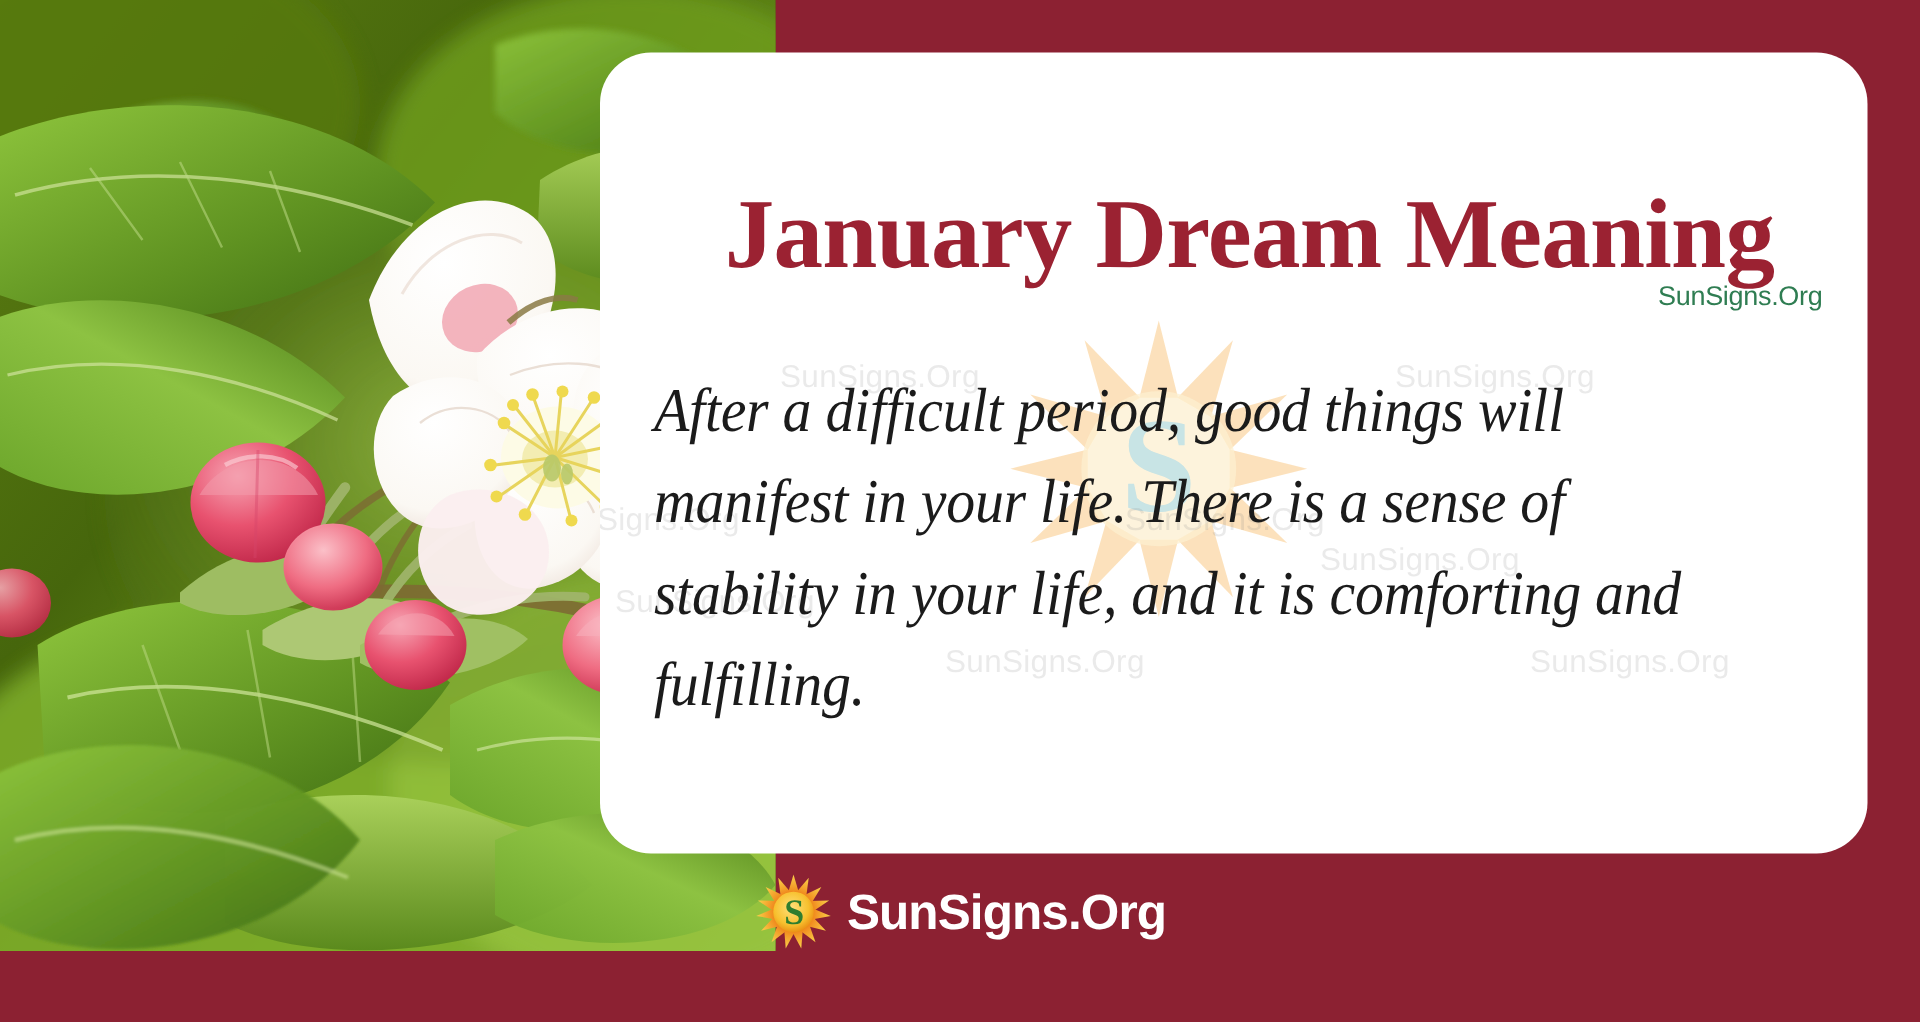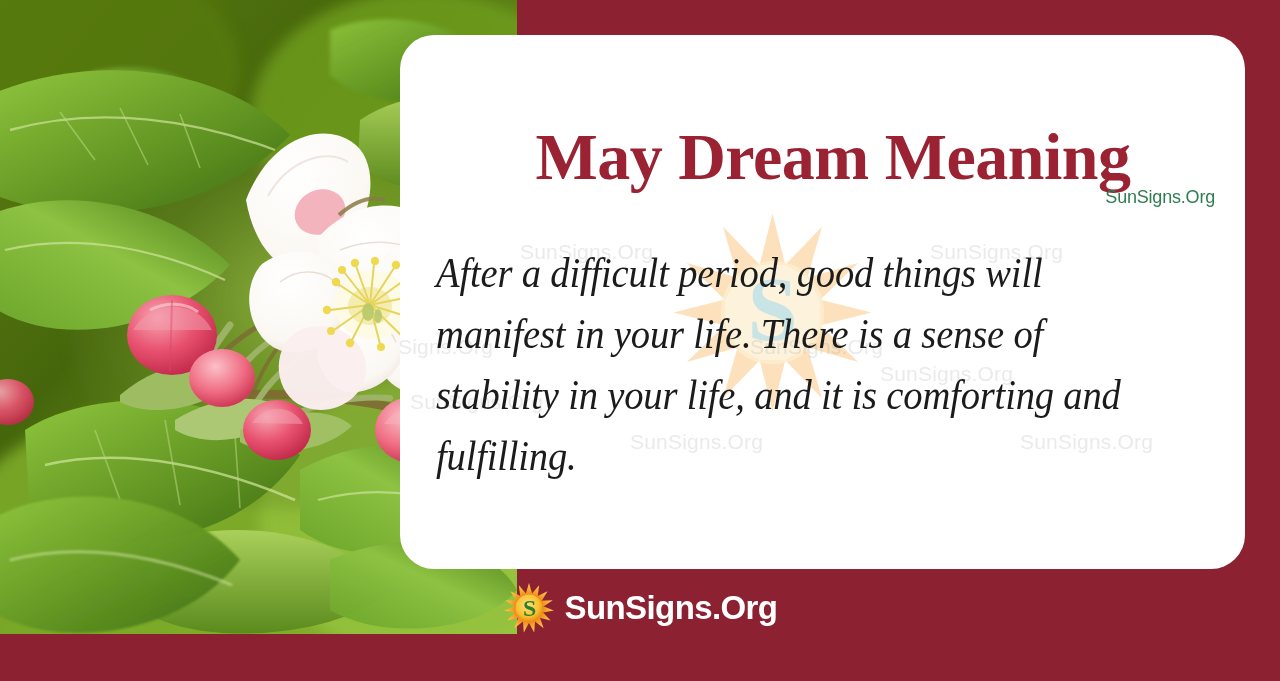--- a/index.html
+++ b/index.html
@@ -406,21 +406,21 @@
       <div class="wm-text" style="left:530px;  top:205px;">SunSigns.Org</div>
       <div class="wm-text" style="left:-40px;  top:300px;">SunSigns.Org</div>
       <div class="wm-text" style="left:350px;  top:300px;">SunSigns.Org</div>
       <div class="wm-text" style="left:480px;  top:327px;">SunSigns.Org</div>
       <div class="wm-text" style="left:230px;  top:395px;">SunSigns.Org</div>
       <div class="wm-text" style="left:10px;   top:355px;">SunSigns.Org</div>
       <div class="wm-text" style="left:620px;  top:395px;">SunSigns.Org</div>
     </div>
 
     <div class="card-inner">
-      <div id="title">May Dream Meaning</div>
+      <div id="title">January Dream Meaning</div>
       <div id="title-sub">SunSigns.Org</div>
       <div id="body-text">After a difficult period, good things will manifest in your life. There is a sense of stability in your life, and it is comforting and fulfilling.</div>
     </div>
   </div>
 
   <div id="footer-logo">
     <span id="footer-sun">
       <svg viewBox="0 0 200 200" xmlns="http://www.w3.org/2000/svg" aria-hidden="true">
         <defs>
           <radialGradient id="fsunC" cx="45%" cy="40%" r="65%">

